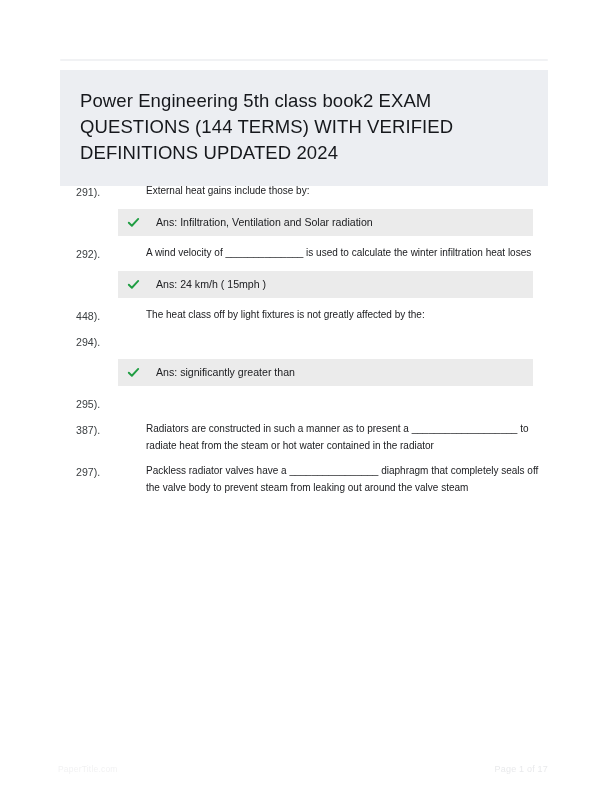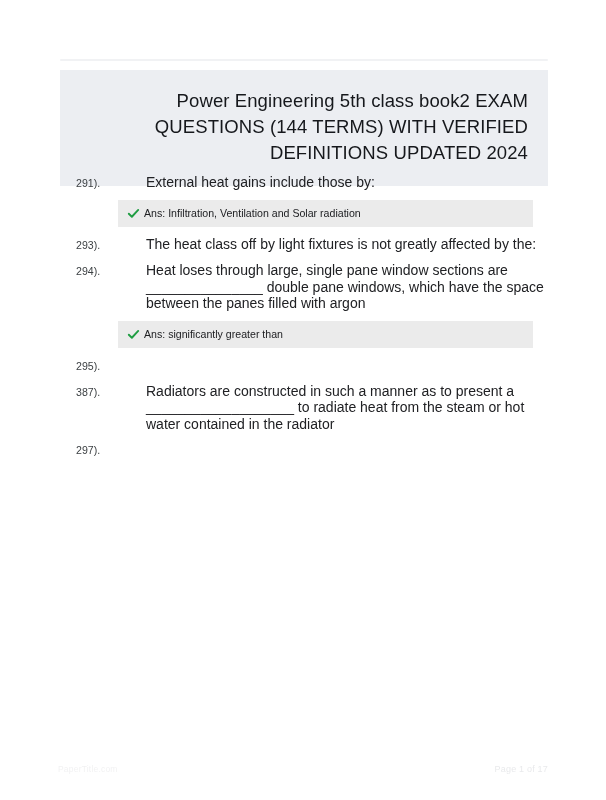--- a/index.html
+++ b/index.html
@@ -32,34 +32,33 @@
     border-radius: 1px;
   }
   .doc-title-block {
     position: absolute;
     left: 60px;
     top: 70px;
     width: 488px;
     box-sizing: border-box;
     background: #eceef2;
     padding: 18px 20px 20px 20px;
-    text-align: right;
   }
   .doc-title {
     font-size: 18.5px;
     line-height: 26px;
     font-weight: 400;
     color: #16181c;
     letter-spacing: 0.1px;
     margin: 0;
   }
   .qa-list {
     position: absolute;
     left: 0;
-    top: 174px;
+    top: 183px;
     width: 606px;
   }
   .qa-item {
     position: relative;
     padding-bottom: 9px;
   }
   .q-row {
     display: flex;
     align-items: flex-start;
     padding-left: 76px;
@@ -68,36 +67,37 @@
   .q-num {
     flex: 0 0 auto;
     width: 42px;
     font-size: 10.6px;
     line-height: 16px;
     color: #3c4043;
     padding-top: 1px;
   }
   .q-text {
     flex: 1 1 auto;
-    font-size: 14px;
+    font-size: 10px;
     line-height: 16.5px;
     color: #202124;
     padding-left: 28px;
   }
   .ans-wrap {
     padding-left: 118px;
     padding-right: 73px;
     margin-top: 9px;
   }
   .ans-box {
     background: #ebebeb;
     padding: 6px 9px 6px 9px;
     display: flex;
     align-items: center;
     min-height: 14px;
+    gap: 12px;
   }
   .check-icon {
     flex: 0 0 auto;
     width: 13px;
     height: 13px;
     margin-right: 4px;
     display: inline-block;
   }
   .check-icon svg { display: block; }
   .ans-text {
@@ -152,28 +152,43 @@
               <svg width="13" height="13" viewBox="0 0 16 16" aria-hidden="true">
                 <path d="M2.2 8.3 L6.0 12.0 L13.8 3.6" fill="none" stroke="#1f9d42" stroke-width="2.3" stroke-linecap="round" stroke-linejoin="round"></path>
               </svg>
             </span>
             <span class="ans-text">Ans: Infiltration, Ventilation and Solar radiation</span>
           </div>
         </div>
       </div>
       <div class="qa-item">
         <div class="q-row">
-          <div class="q-num">293).</div>
+          <div class="q-num">292).</div>
+          <div class="q-text">A wind velocity of ______________ is used to calculate the winter infiltration heat loses</div>
+        </div>
+        <div class="ans-wrap">
+          <div class="ans-box">
+            <span class="check-icon">
+              <svg width="13" height="13" viewBox="0 0 16 16" aria-hidden="true">
+                <path d="M2.2 8.3 L6.0 12.0 L13.8 3.6" fill="none" stroke="#1f9d42" stroke-width="2.3" stroke-linecap="round" stroke-linejoin="round"></path>
+              </svg>
+            </span>
+            <span class="ans-text">Ans: 24 km/h ( 15mph )</span>
+          </div>
+        </div>
+      </div>
+      <div class="qa-item">
+        <div class="q-row">
+          <div class="q-num">448).</div>
           <div class="q-text">The heat class off by light fixtures is not greatly affected by the:</div>
         </div>
       </div>
       <div class="qa-item">
         <div class="q-row">
           <div class="q-num">294).</div>
-          <div class="q-text">Heat loses through large, single pane window sections are _______________ double pane windows, which have the space between the panes filled with argon</div>
         </div>
         <div class="ans-wrap">
           <div class="ans-box">
             <span class="check-icon">
               <svg width="13" height="13" viewBox="0 0 16 16" aria-hidden="true">
                 <path d="M2.2 8.3 L6.0 12.0 L13.8 3.6" fill="none" stroke="#1f9d42" stroke-width="2.3" stroke-linecap="round" stroke-linejoin="round"></path>
               </svg>
             </span>
             <span class="ans-text">Ans: significantly greater than</span>
           </div>
@@ -186,20 +201,21 @@
       </div>
       <div class="qa-item">
         <div class="q-row">
           <div class="q-num">387).</div>
           <div class="q-text">Radiators are constructed in such a manner as to present a ___________________ to radiate heat from the steam or hot water contained in the radiator</div>
         </div>
       </div>
       <div class="qa-item">
         <div class="q-row">
           <div class="q-num">297).</div>
+          <div class="q-text">Packless radiator valves have a ________________ diaphragm that completely seals off the valve body to prevent steam from leaking out around the valve steam</div>
         </div>
       </div>
     </div>
 
   <div class="footer">
     <div class="footer-brand">PaperTitle.com</div>
     <div class="footer-page">Page 1 of 17</div>
   </div>
 
 </div>

